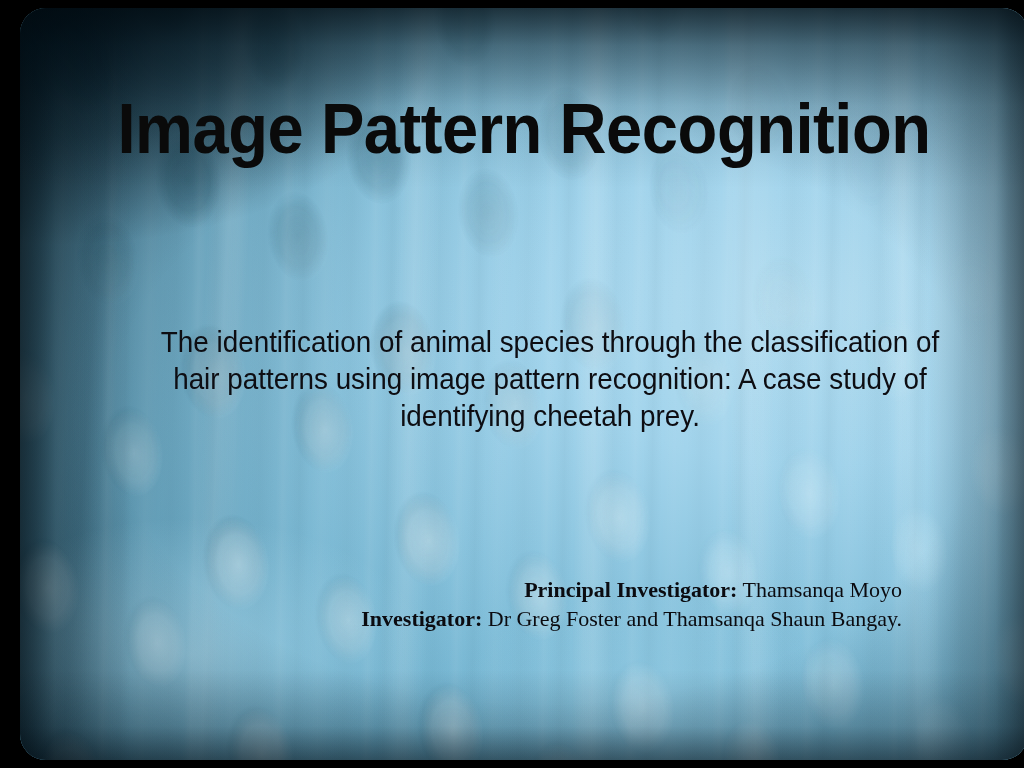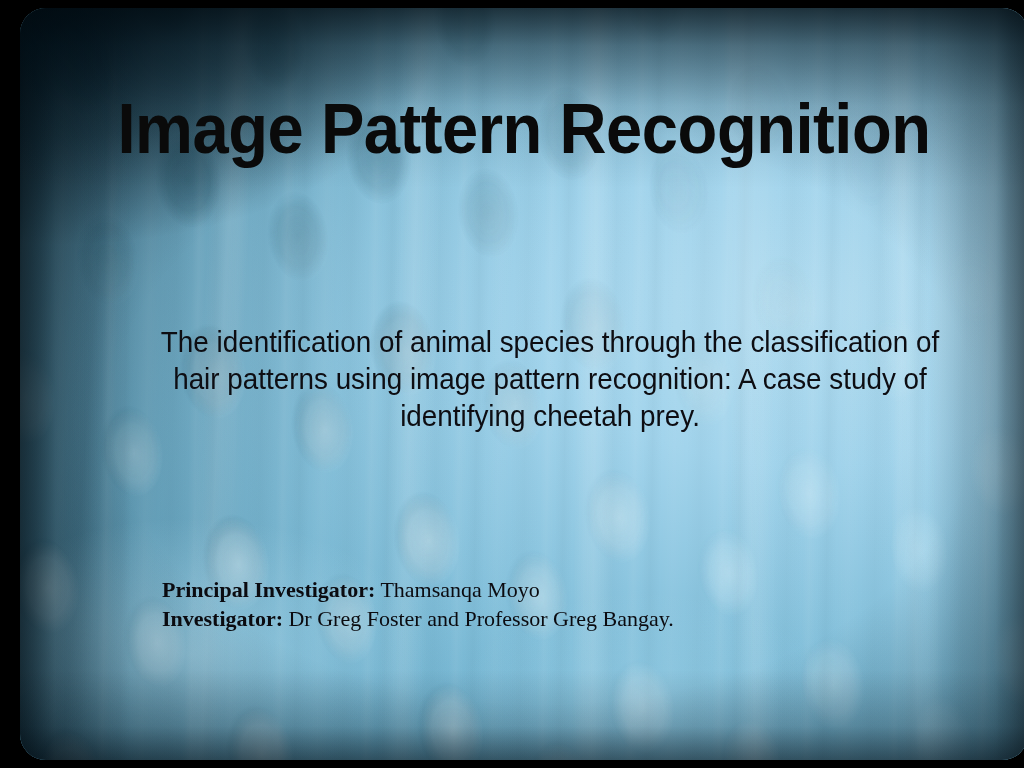--- a/index.html
+++ b/index.html
@@ -181,20 +181,21 @@
     width: 740px;
     font-family: "Liberation Serif", "DejaVu Serif", serif;
     font-size: 22px;
     line-height: 29px;
     color: #0b0b10;
     text-align: left;
   }
 
   .credit-line {
     white-space: nowrap;
+    text-align: right;
   }
 
   .credit-label {
     font-weight: bold;
   }
 
   .credit-value {
     font-weight: normal;
   }
 </style>
@@ -220,19 +221,19 @@
 
       <div id="subtitle">The identification of animal species through the classification of hair patterns using image pattern recognition: A case study of identifying cheetah prey.</div>
 
       <div id="credits">
         <div class="credit-line">
           <span class="credit-label">Principal Investigator:</span>
           <span class="credit-value">Thamsanqa Moyo</span>
         </div>
         <div class="credit-line">
           <span class="credit-label">Investigator:</span>
-          <span class="credit-value">Dr Greg Foster and Professor Greg Bangay.</span>
+          <span class="credit-value">Dr Greg Foster and Thamsanqa Shaun Bangay.</span>
         </div>
       </div>
 
     </div>
   </div>
 </div>
 
 </body></html>

